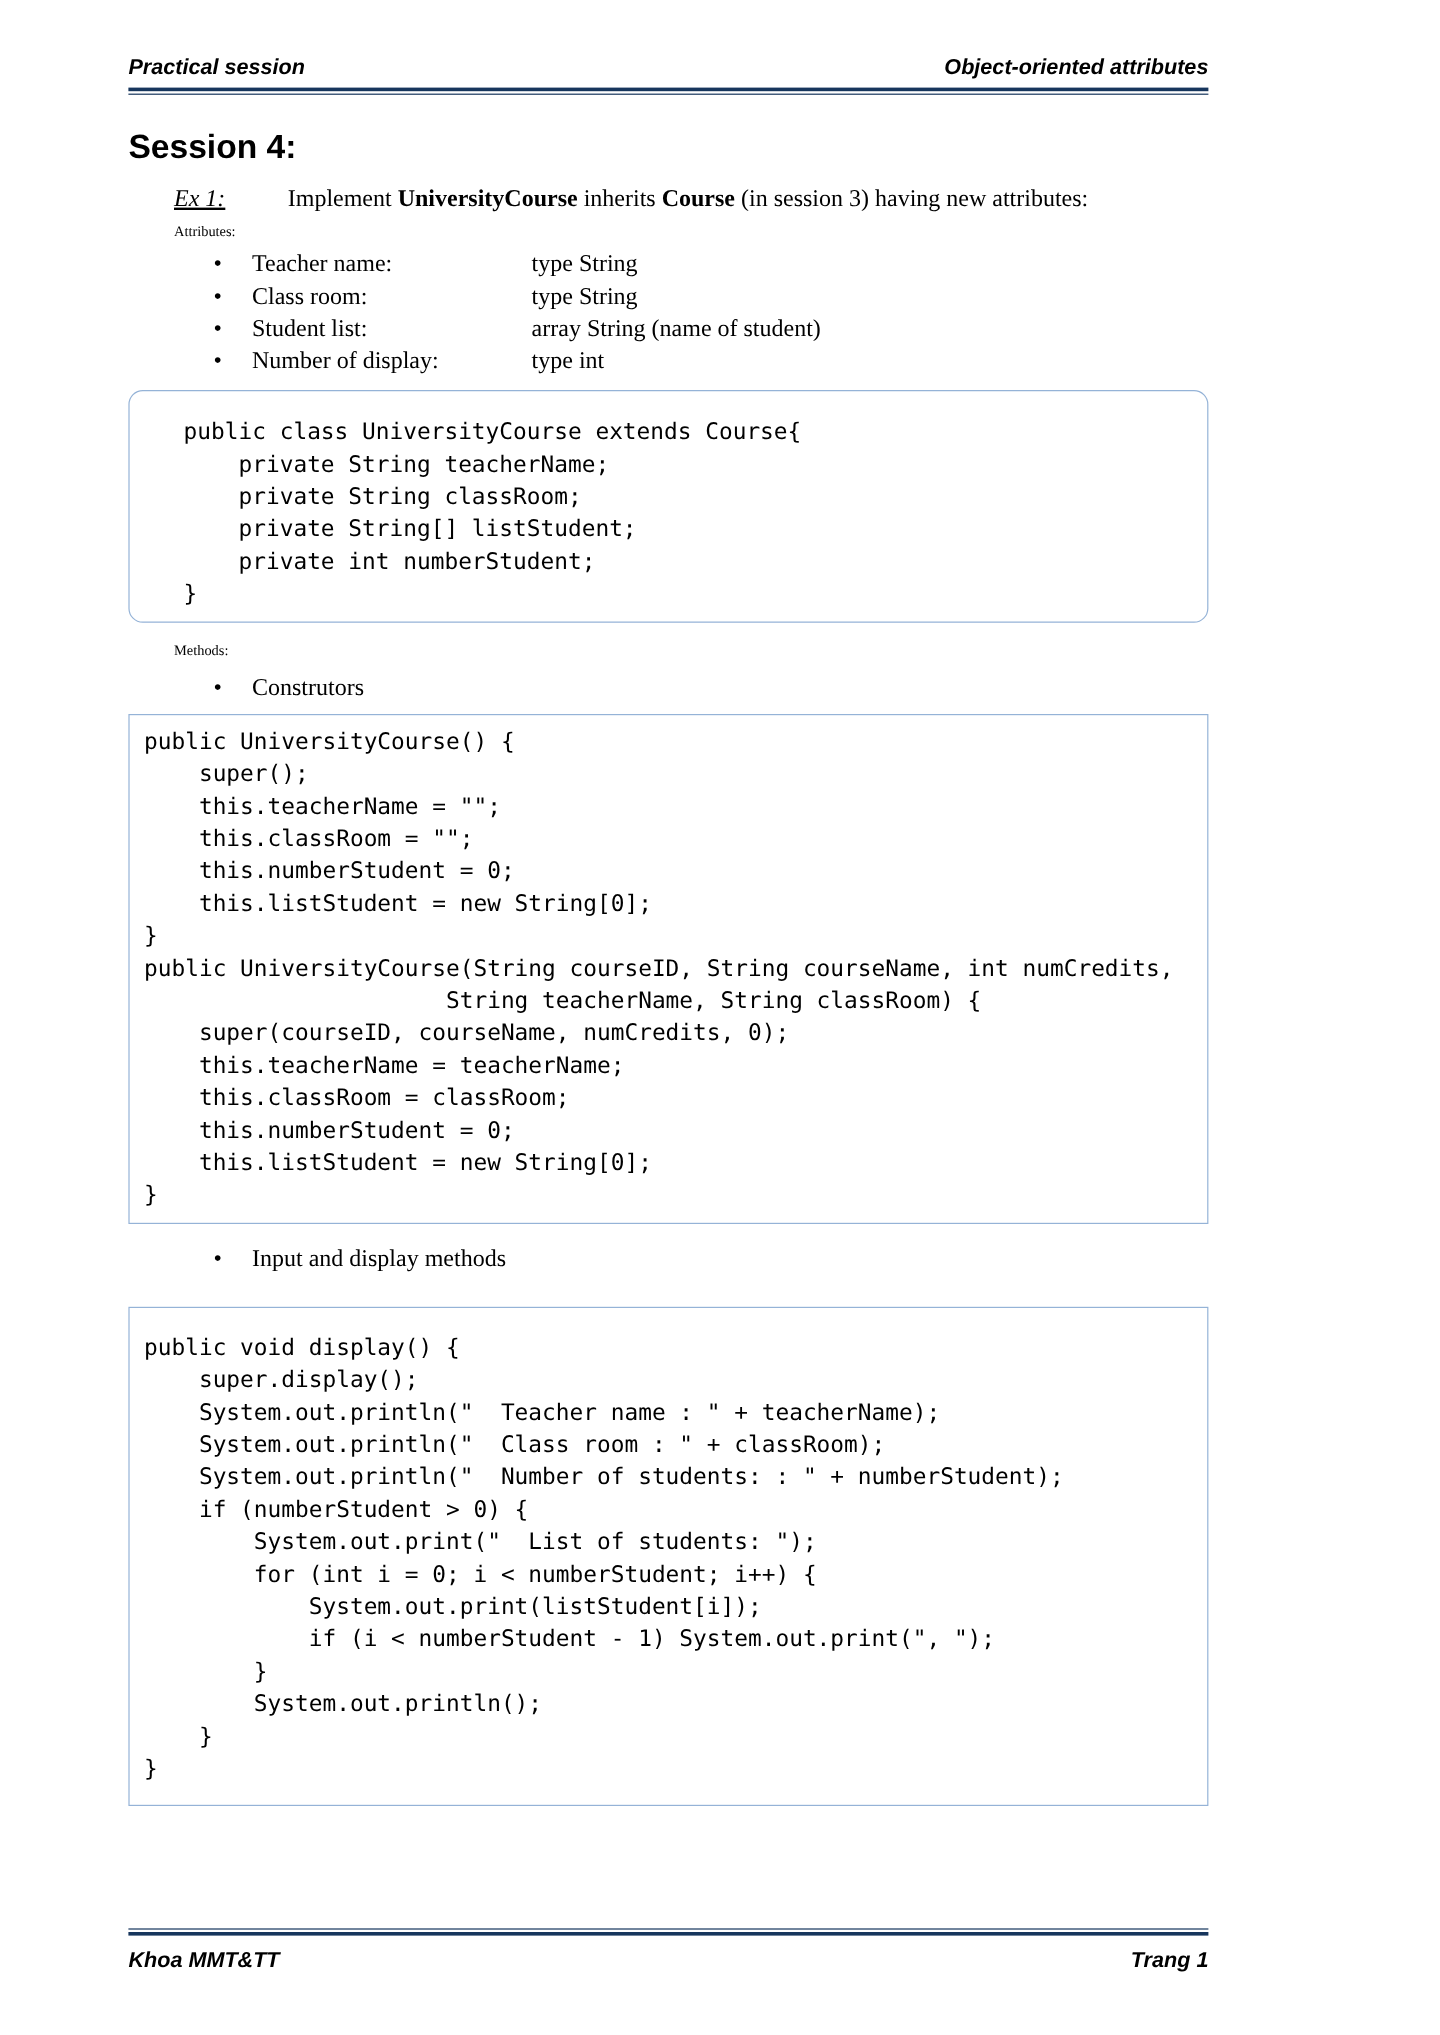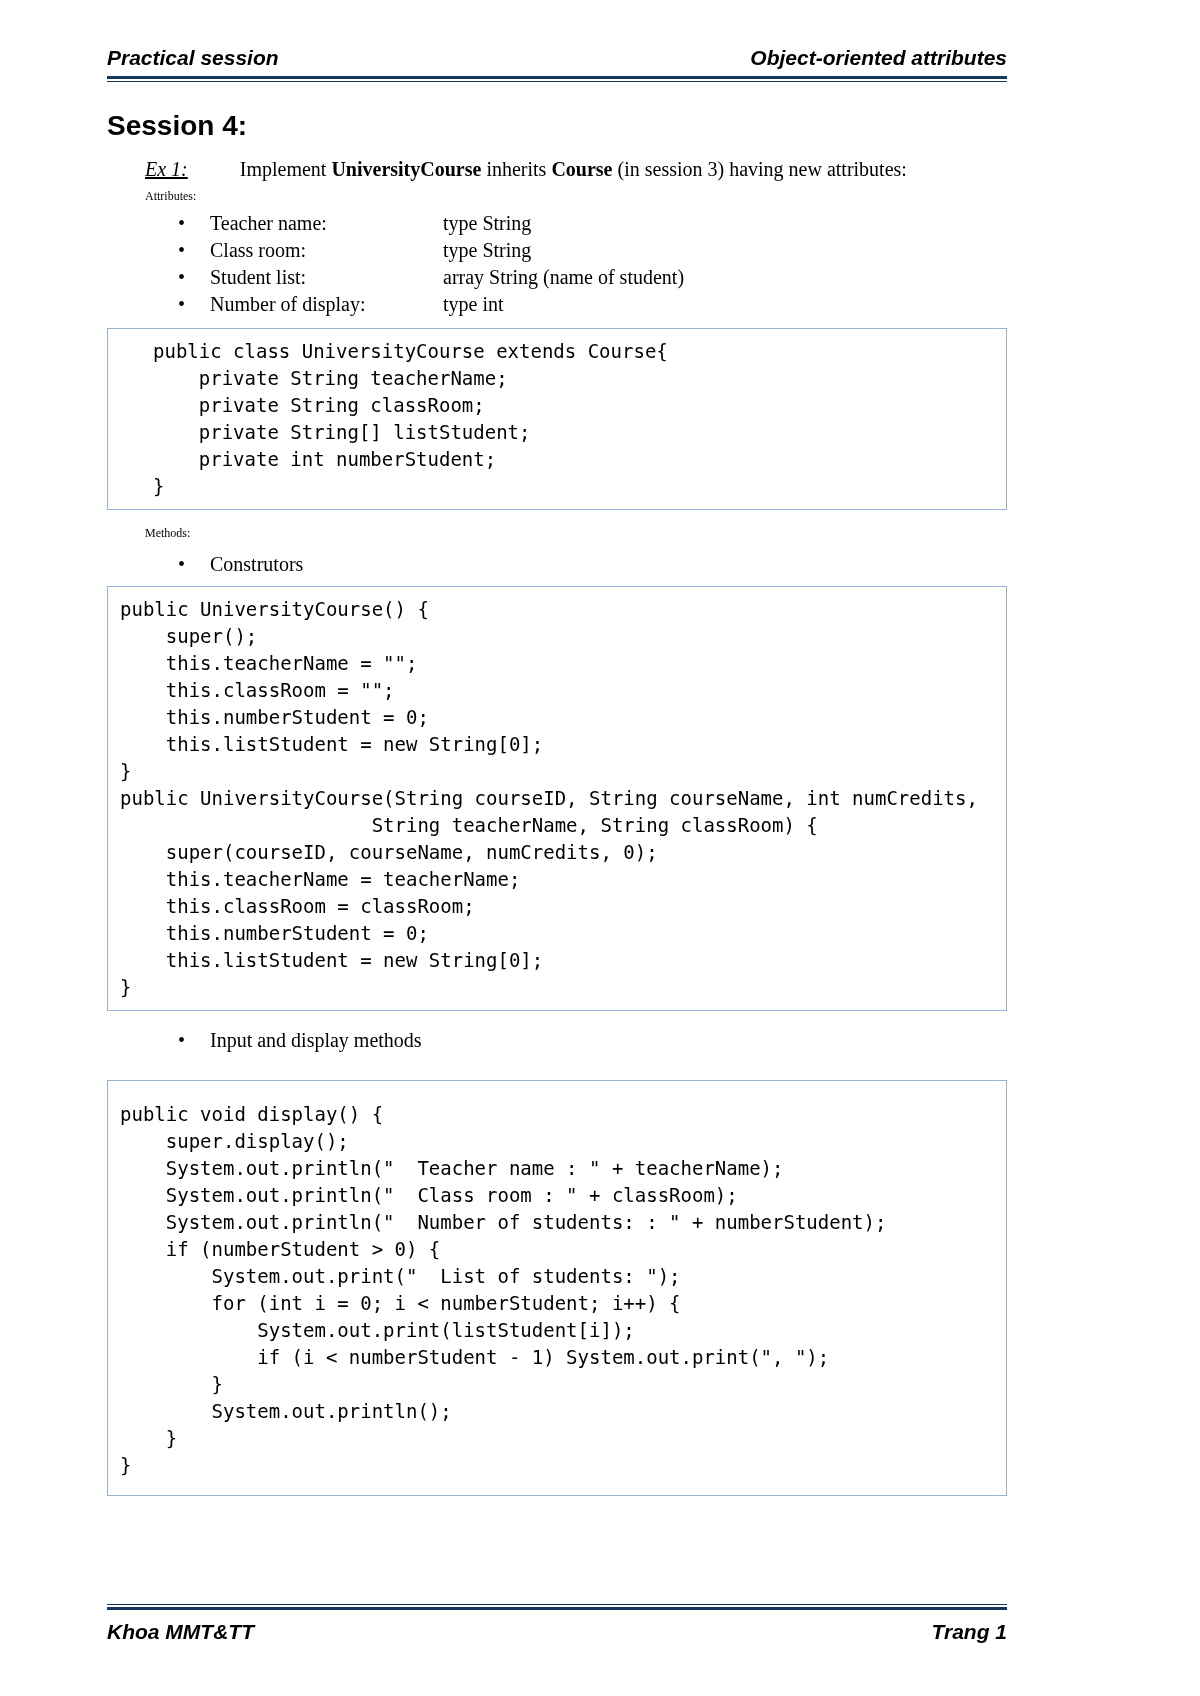--- a/index.html
+++ b/index.html
@@ -14,21 +14,21 @@
     display: flex;
     flex-direction: column;
   }
   
   .hf-row {
     display: flex;
     justify-content: space-between;
     font-family: "Liberation Sans", sans-serif;
     font-weight: bold;
     font-style: italic;
-    font-size: 21px;
+    font-size: 18px;
   }
   .rule-thickthin {
     margin-top: 6px;
     height: 2px;
     border-top: 3px solid #17365d;
     border-bottom: 1px solid #17365d;
   }
   .rule-thinthick {
     margin-bottom: 6px;
     height: 2px;
@@ -79,21 +79,22 @@
     width: 100%;
     box-sizing: border-box;
     font-family: "DejaVu Sans Mono", monospace;
     font-size: 19px;
     line-height: 27px;
     white-space: pre;
     overflow: hidden;
   }
   .codebox-class {
     margin-top: 10px;
-    padding: 9px 10px 9px 45px;
+    padding: 21px 10px 9px 45px;
+    border-radius: 12px;
   }
   .codebox-ctor {
     margin-top: 8px;
     padding: 9px 12px;
   }
   .codebox-display {
     margin-top: 26px;
     padding: 20px 12px 16px 12px;
   }
   .methods-label { margin-top: 10px; }

